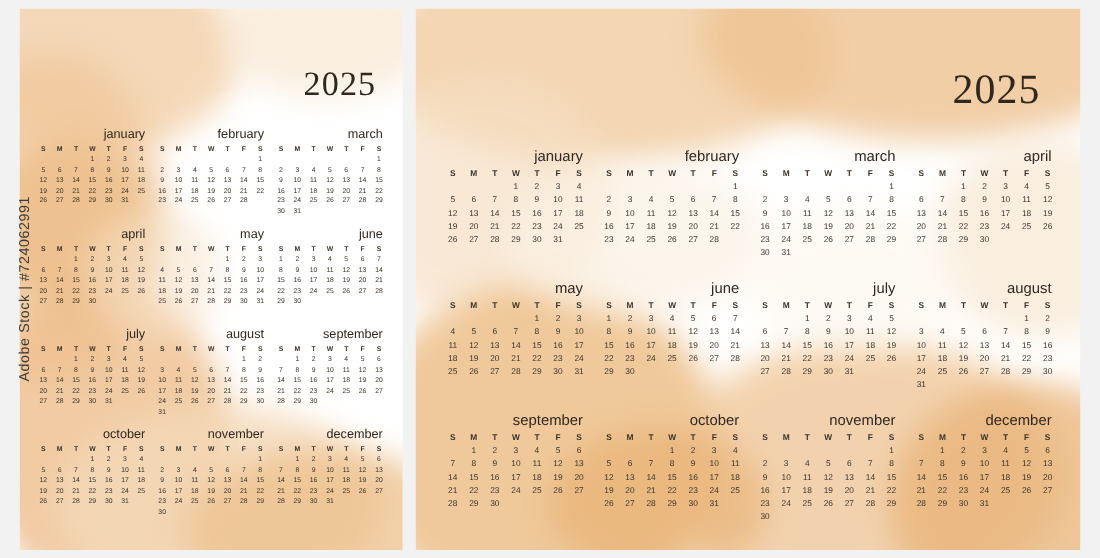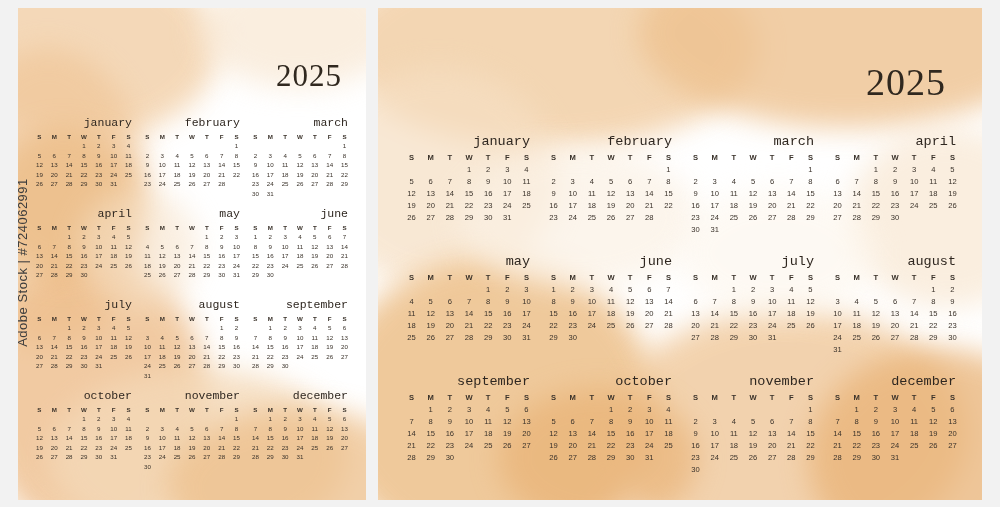--- a/index.html
+++ b/index.html
@@ -107,21 +107,21 @@
     top: 126px;
     width: 560px;
     grid-template-columns: repeat(4, 1fr);
     grid-auto-rows: 120px;
     column-gap: 8px;
     row-gap: 0px;
   }
 
   .month { position: relative; }
   .m-name {
-    font-family: Liberation Mono, monospace;
+    font-family: Liberation Sans, sans-serif;
     color: #2f2720;
     text-align: right;
     margin-bottom: 3px;
   }
   #grid-left .m-name { font-size: 11.5px; padding-right: 4px; }
   #grid-right .m-name { font-size: 13.5px; padding-right: 6px; }
 
   table.cal {
     border-collapse: collapse;
     width: 100%;

